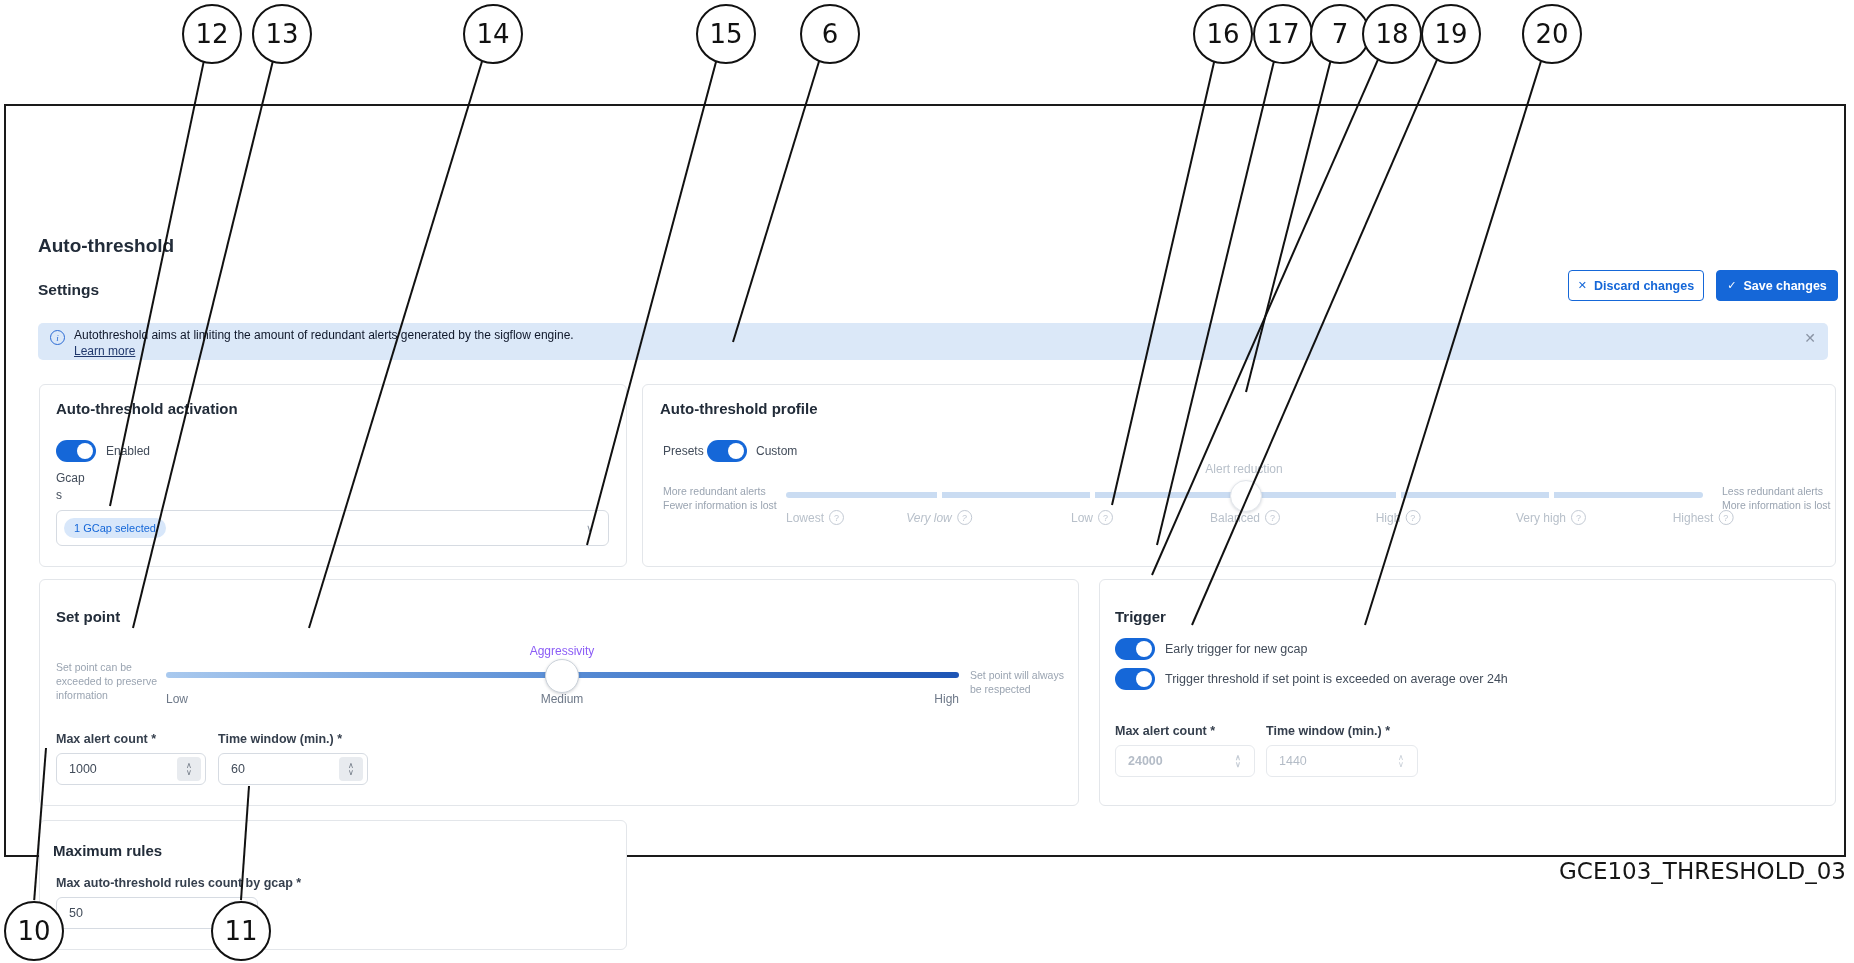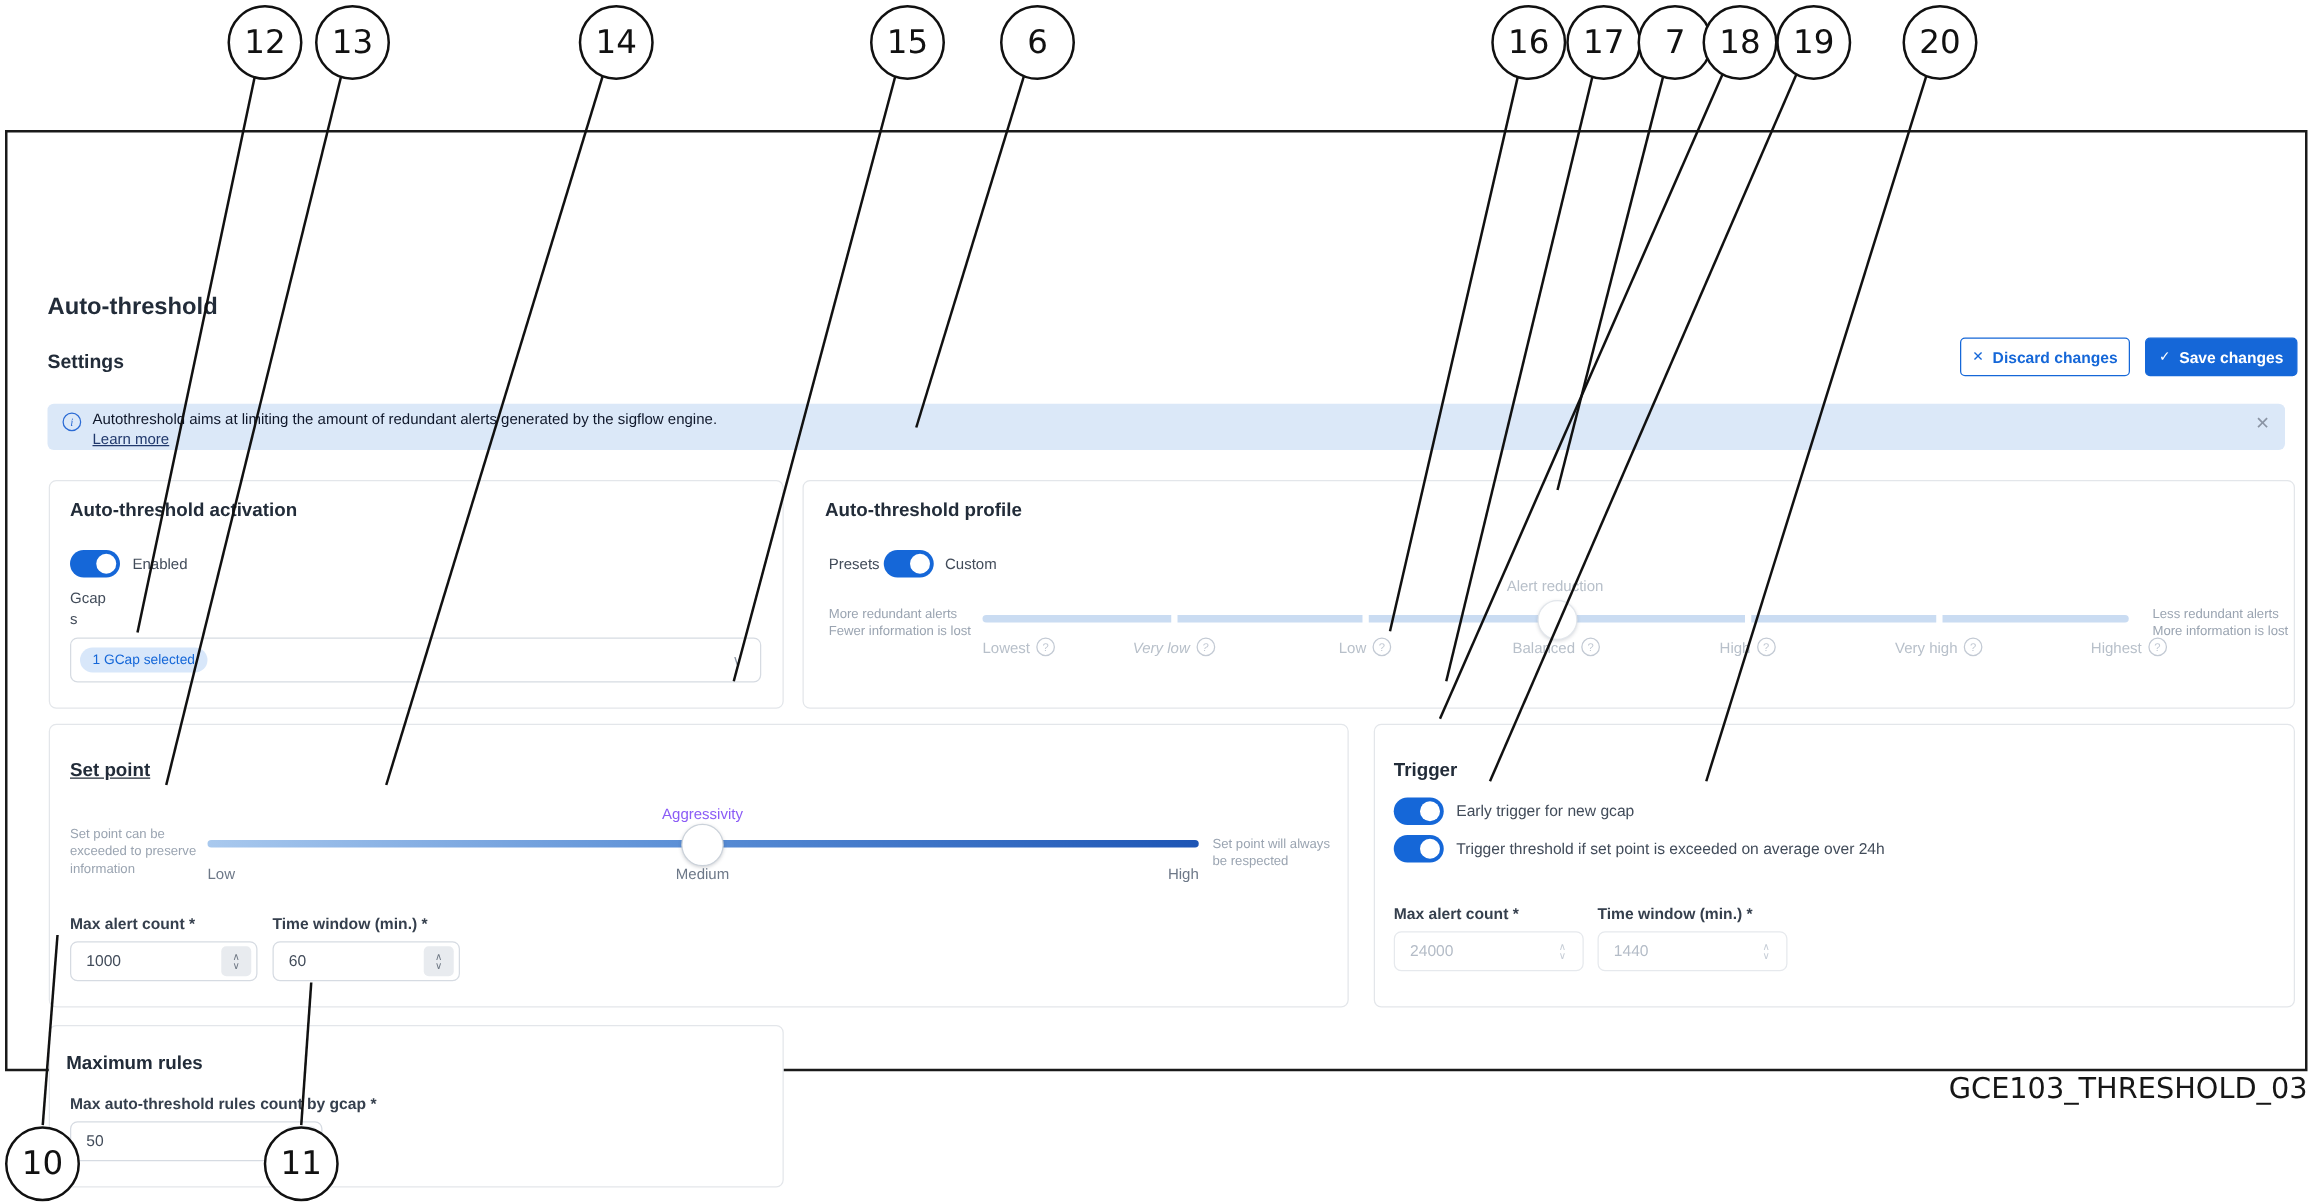--- a/index.html
+++ b/index.html
@@ -149,21 +149,21 @@
       <div>Fewer information is lost</div>
     </div>
     <div class="helper" style="left:1716px;top:378px;">
       <div>Less redundant alerts</div>
       <div>More information is lost</div>
     </div>
     <div class="ptrack"></div>
     <div class="phandle"></div>
 
     <div class="card" id="card-setpoint"></div>
-    <div class="card-title" style="left:50px;top:502px;text-decoration:underline;">Set point</div>
+    <div class="card-title" style="left:50px;top:502px;">Set point</div>
     <div class="slider-title" style="left:556px;top:538px;color:#8b5cf6;">Aggressivity</div>
     <div class="helper" style="left:50px;top:554px;">
       <div>Set point can be</div>
       <div>exceeded to preserve</div>
       <div>information</div>
     </div>
     <div class="helper" style="left:964px;top:562px;">
       <div>Set point will always</div>
       <div>be respected</div>
     </div>
@@ -207,21 +207,21 @@
         <div class="trow">
           <div class="toggle">
             <div class="knob"></div>
           </div>
           <span class="trow-label">Trigger threshold if set point is exceeded on average over 24h</span>
         </div>
       </div>
     <div class="fields-row" id="tr-fields" style="left:1109px;top:618px;gap:11px;">
         <div class="nfield disabled">
           <div class="nf-label">Max alert count *</div>
-          <div class="nf-input" style="width: 152px;">
+          <div class="nf-input" style="width: 140px; font-weight: bold;">
             <span class="nf-value">24000</span>
             <div class="stepper">
               <span class="car up">∧</span>
               <span class="car dn">∨</span>
             </div>
           </div>
         </div>
         <div class="nfield disabled">
           <div class="nf-label">Time window (min.) *</div>
           <div class="nf-input" style="width: 152px;">

